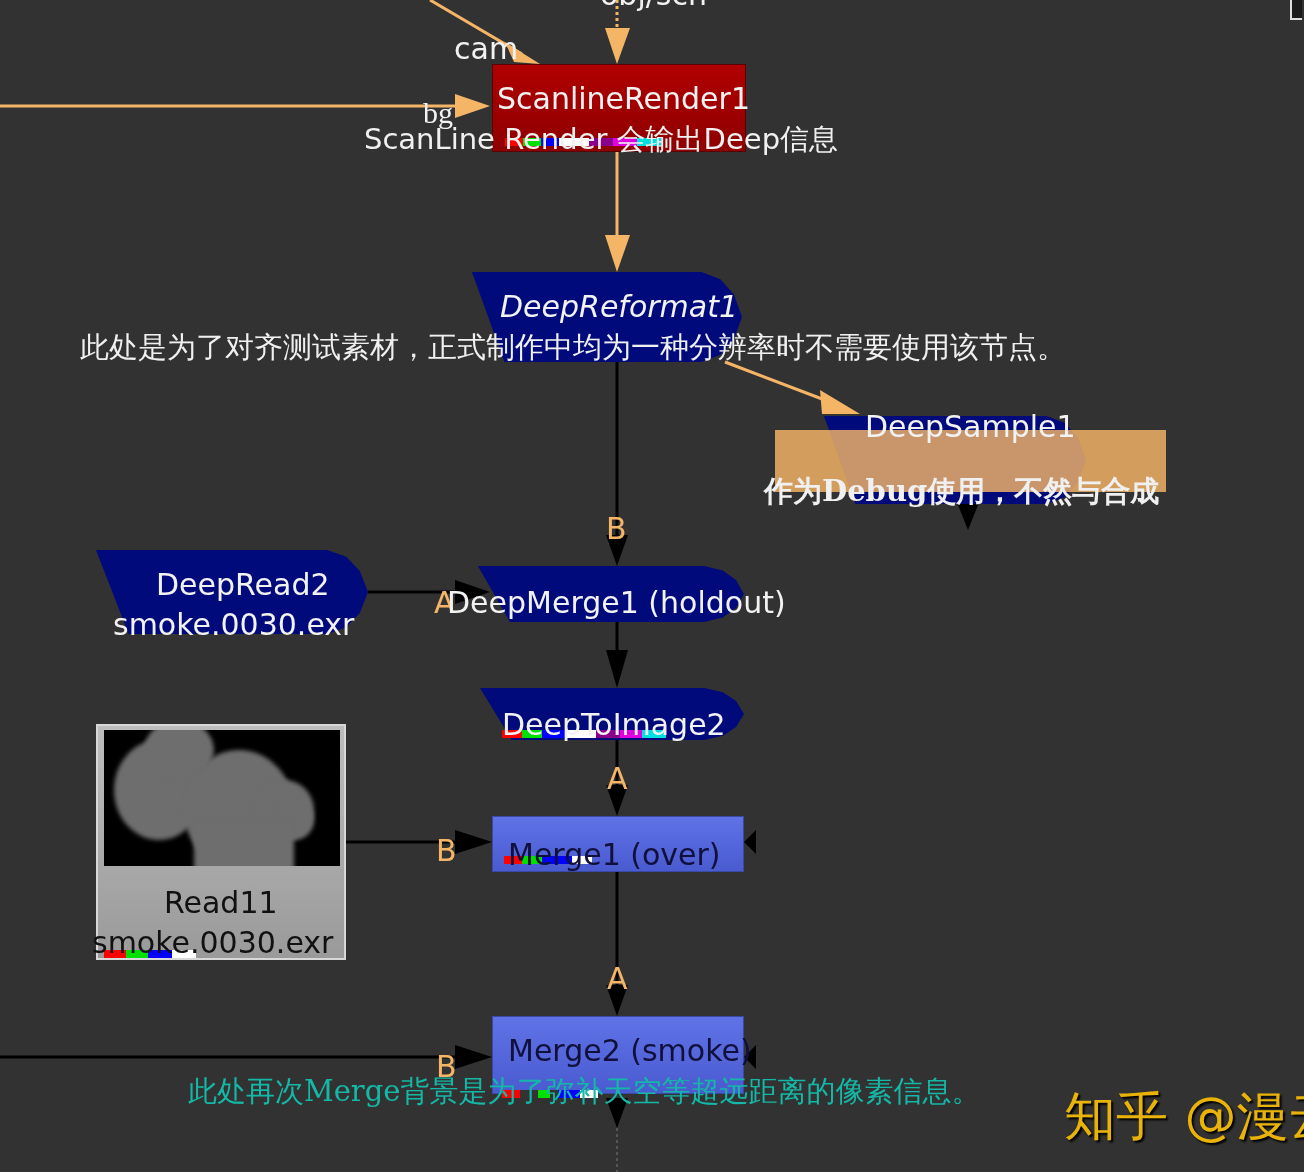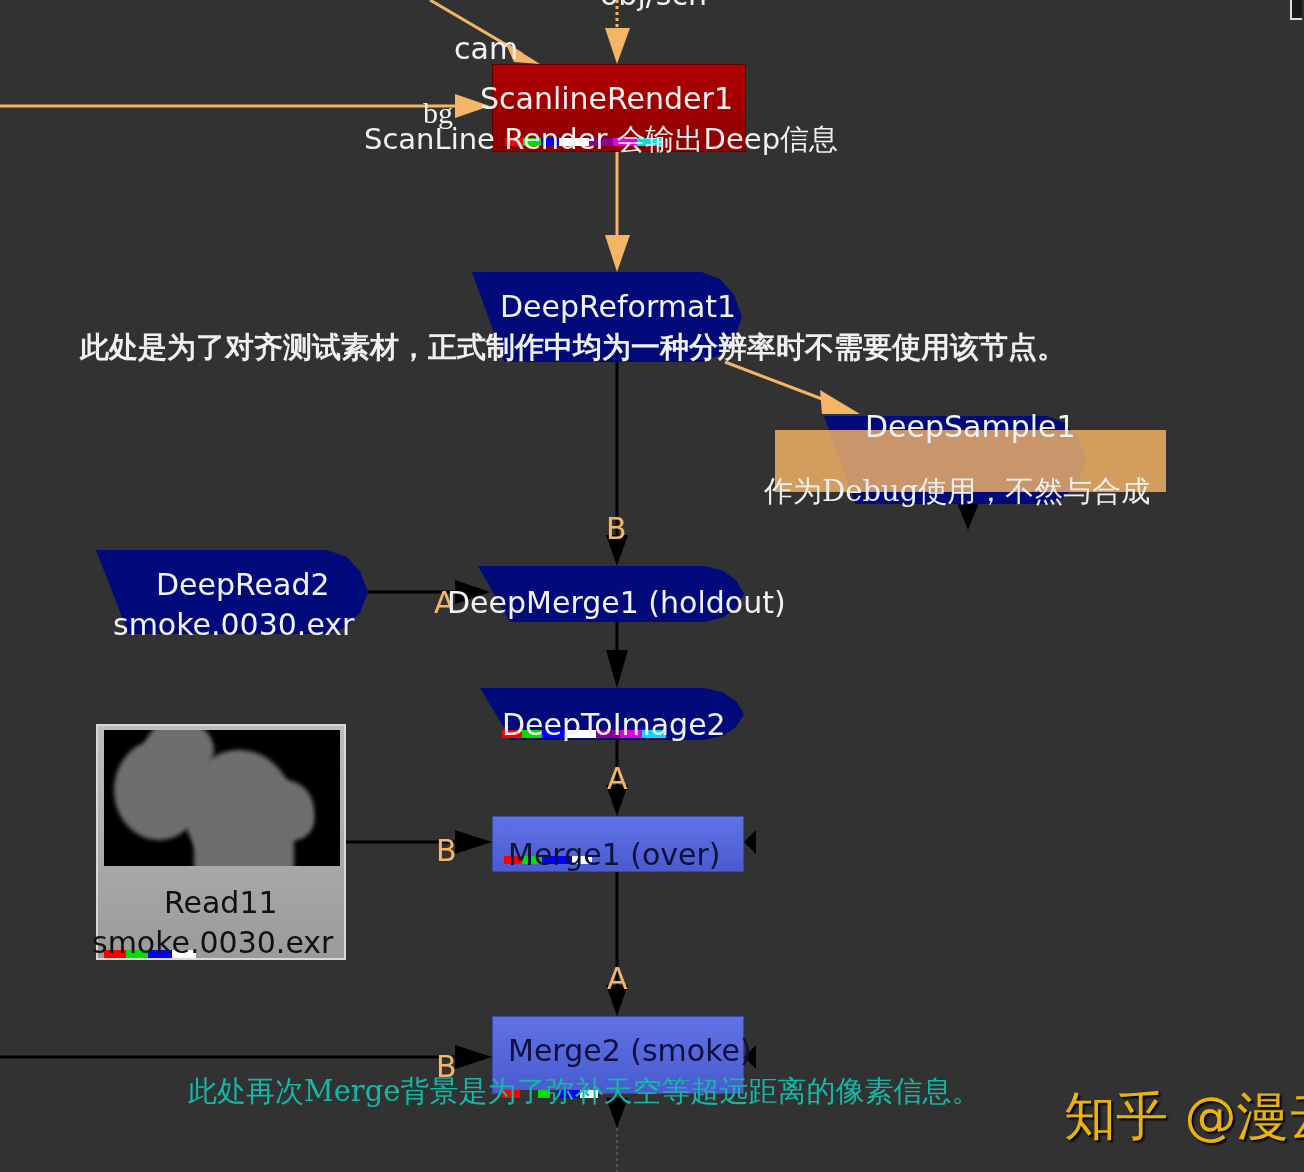--- a/index.html
+++ b/index.html
@@ -111,33 +111,33 @@
   <div class="abs" style="left:492px;top:64px;width:252px;height:86px;background:linear-gradient(#b00000,#8e0000);border:1px solid #5a0000;"></div>
   <div class="swatch-bar" style="left:505px;top:138px;">
     <span style="width:18px;background:#ff0000"></span>
       <span style="width:18px;background:#00e000"></span>
       <span style="width:18px;background:#0000ff"></span>
       <span style="width:30px;background:#fff"></span>
       <span style="width:24px;background:#8a008a"></span>
       <span style="width:24px;background:#e000e0"></span>
       <span style="width:24px;background:#00e0e0"></span>
   </div>
-  <div class="abs node-text" style="left:480px;top:82px;">ScanlineRender1</div>
+  <div class="abs node-text" style="left:497px;top:82px;">ScanlineRender1</div>
   <div class="abs node-text" style="left:454px;top:32px;">cam</div>
   <div class="abs node-text" style="left:423px;top:96px;font-family:Liberation Serif, serif;">bg</div>
   <div class="abs note" style="left:364px;top:122px;font-family:'DejaVu Sans','Liberation Sans',sans-serif;">ScanLine Render 会输出Deep信息</div>
 
   <div class="deep-node" style="left:472px;top:272px;width:270px;height:90px;"></div>
-  <div class="abs node-text" style="left:500px;top:290px;">DeepReformat1</div>
-  <div class="abs note" style="left:80px;top:330px;font-weight:bold;">此处是为了对齐测试素材，正式制作中均为一种分辨率时不需要使用该节点。</div>
+  <div class="abs node-text" style="left:500px;top:290px;font-style:italic;">DeepReformat1</div>
+  <div class="abs note" style="left:80px;top:330px;">此处是为了对齐测试素材，正式制作中均为一种分辨率时不需要使用该节点。</div>
 
   <div class="deep-node" style="left:824px;top:416px;width:262px;height:88px;"></div>
   <div class="abs" style="left:775px;top:430px;width:391px;height:62px;background:rgba(245,181,103,0.82);"></div>
   <div class="abs node-text" style="left:865px;top:410px;">DeepSample1</div>
-  <div class="abs note" style="left:764px;top:474px;">作为Debug使用，不然与合成</div>
+  <div class="abs note" style="left:764px;top:474px;font-weight:bold;">作为Debug使用，不然与合成</div>
 
   <div class="abs port" style="left:606px;top:512px;">B</div>
 
   <div class="deep-node" style="left:96px;top:550px;width:272px;height:84px;"></div>
   <div class="abs node-text" style="left:156px;top:568px;">DeepRead2</div>
   <div class="abs node-text" style="left:113px;top:608px;">smoke.0030.exr</div>
 
   <div class="deep-node" style="left:478px;top:566px;width:266px;height:56px;"></div>
   <div class="abs port" style="left:434px;top:586px;">A</div>
   <div class="abs node-text" style="left:447px;top:586px;">DeepMerge1 (holdout)</div>

